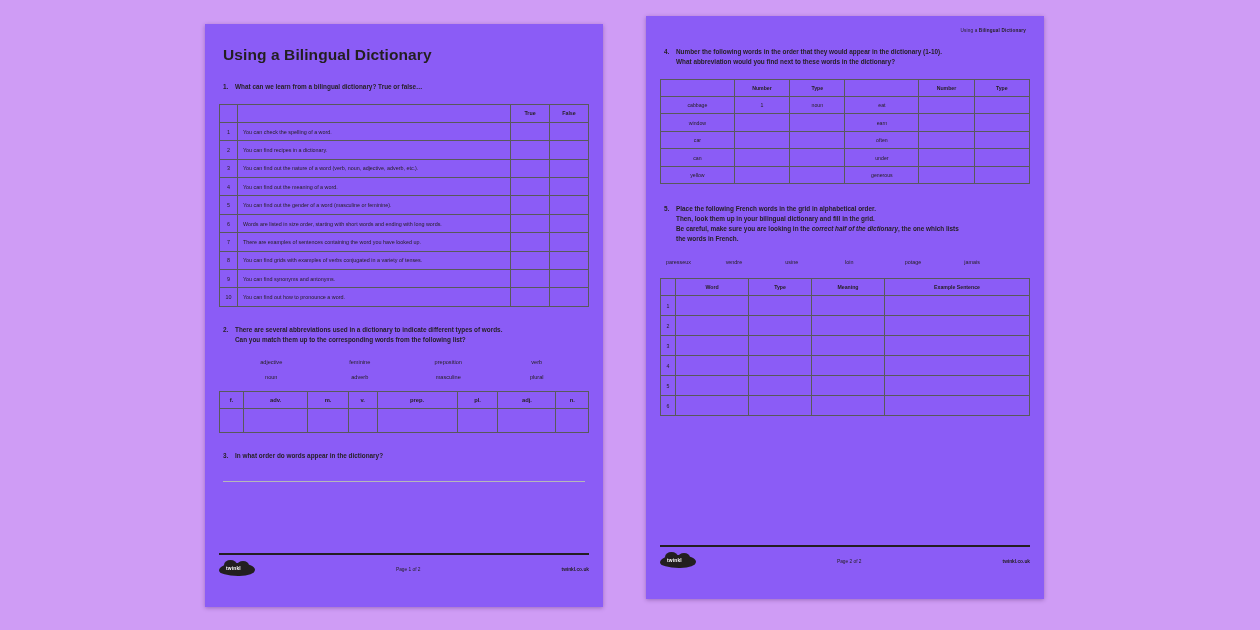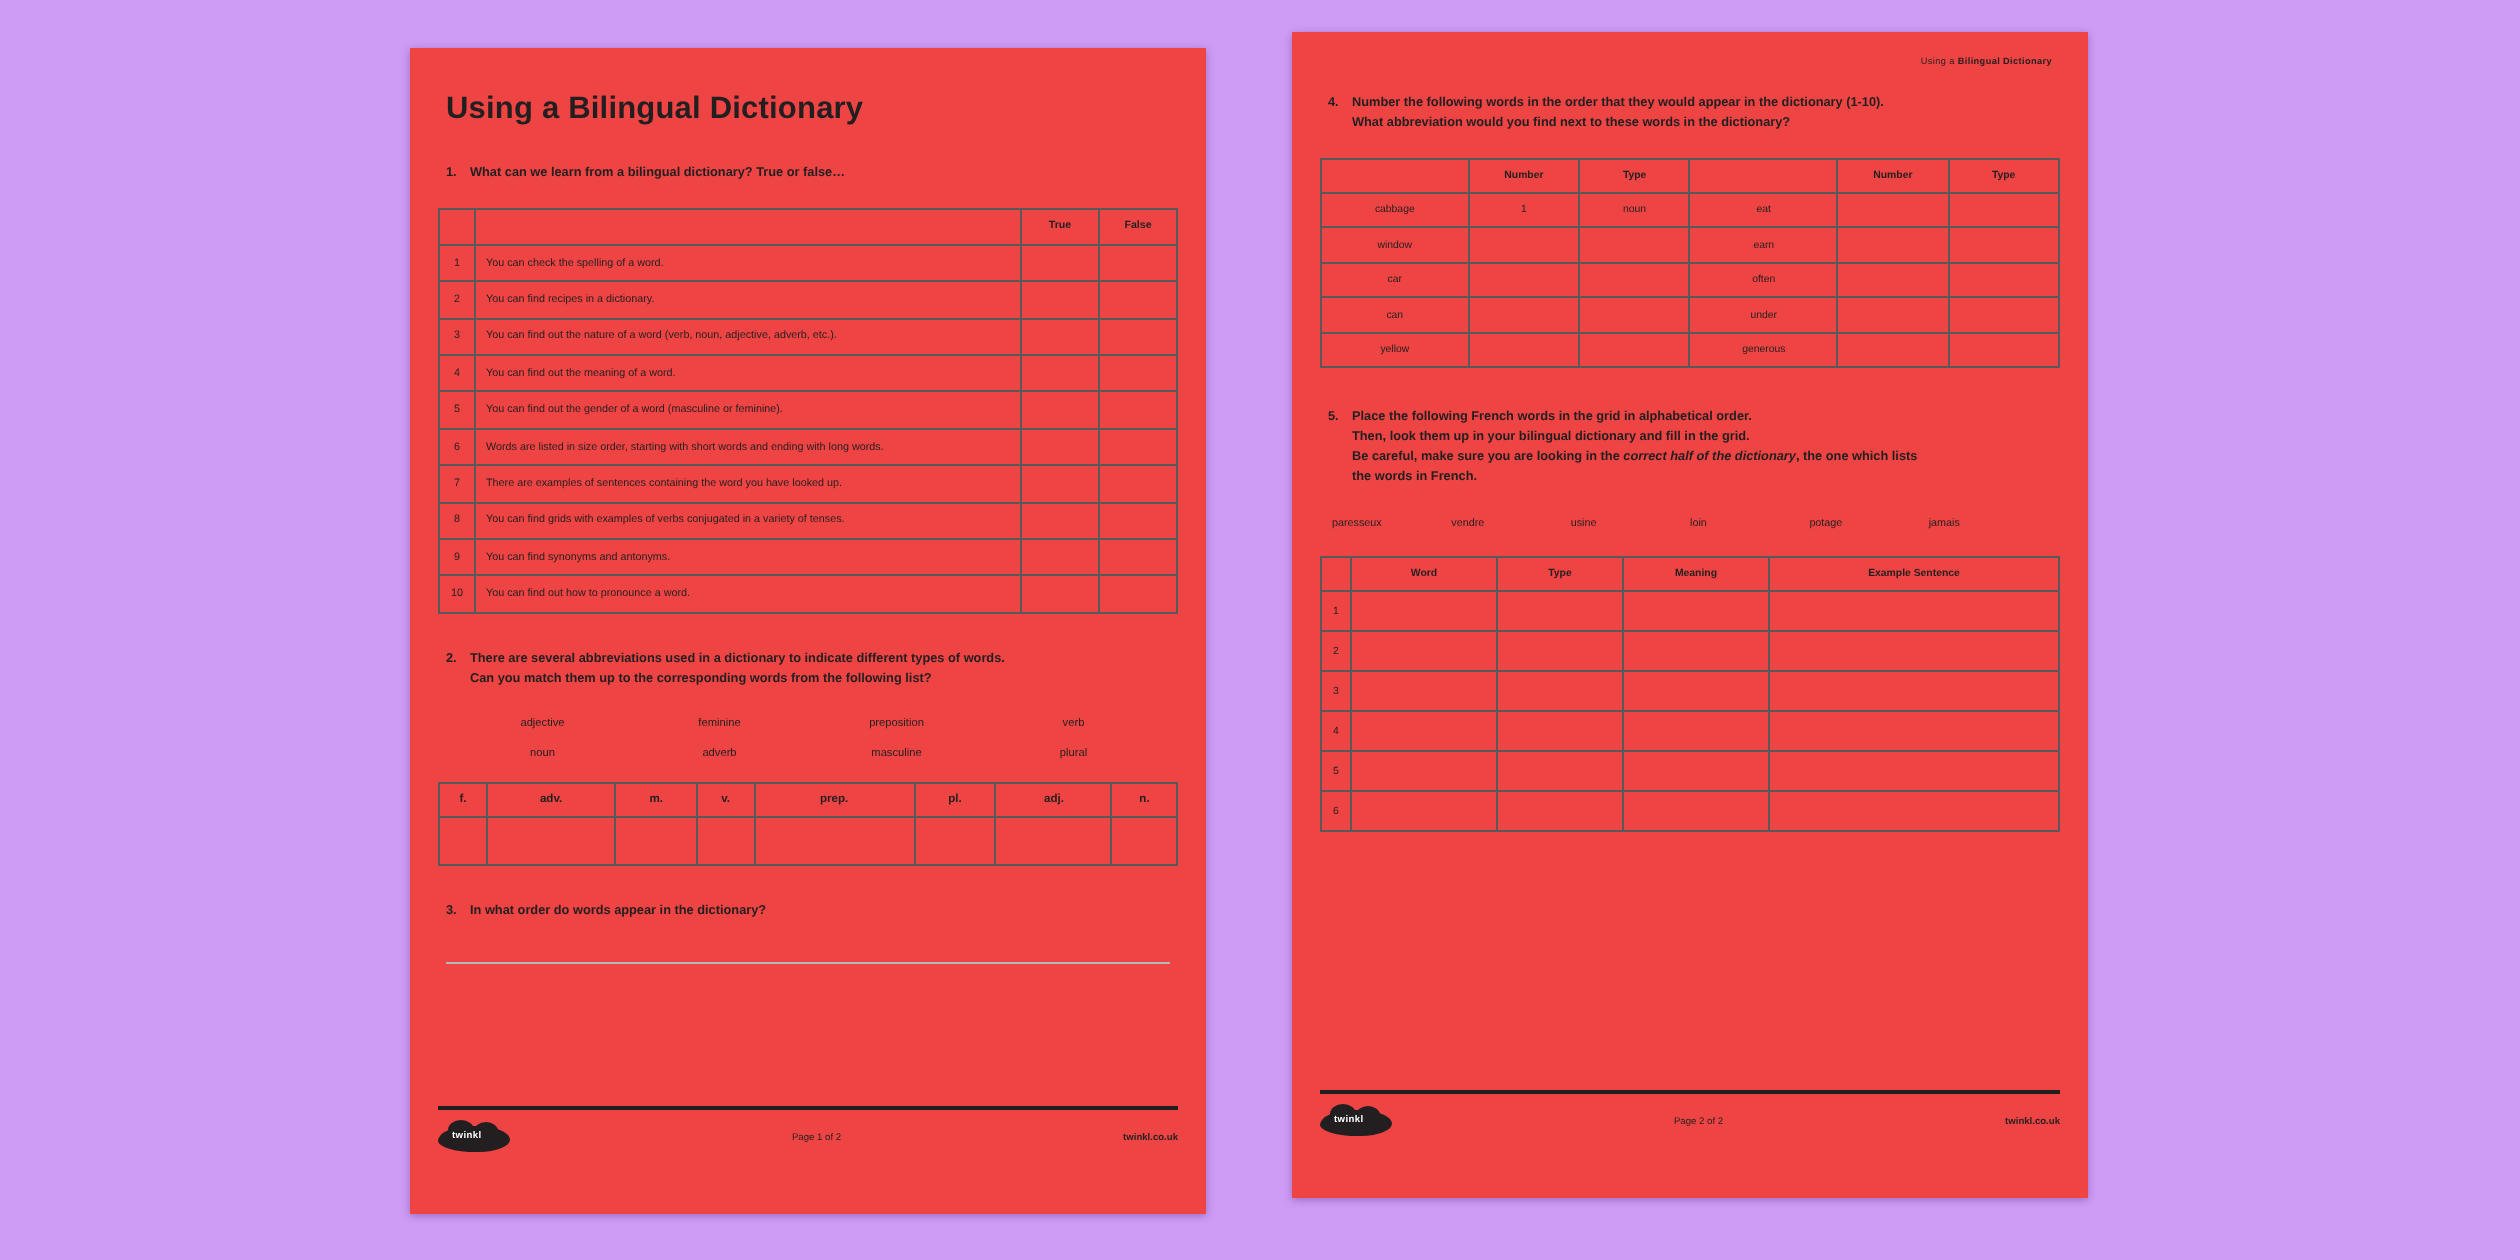--- a/index.html
+++ b/index.html
@@ -5,21 +5,21 @@
   html,body{margin:0;padding:0;}
   body{
     width:1260px;height:630px;
     background:#cf9cf5;
     font-family:"Liberation Sans", sans-serif;
     overflow:hidden;
     position:relative;
   }
   .sheet{
     position:absolute;
-    background:#ef4444;
+    background:#8b5cf6;
     box-shadow:0 1px 4px rgba(60,20,90,.35);
     overflow:hidden;
   }
   #page1{left:205px;top:24px;width:398px;height:583px;}
   #page2{left:646px;top:16px;width:398px;height:583px;}
 
   .inner{position:absolute;left:0;top:0;right:0;bottom:0;padding:0 14px;box-sizing:border-box;}
 
   .title{
     font-size:15.5px;font-weight:bold;color:#231f20;

